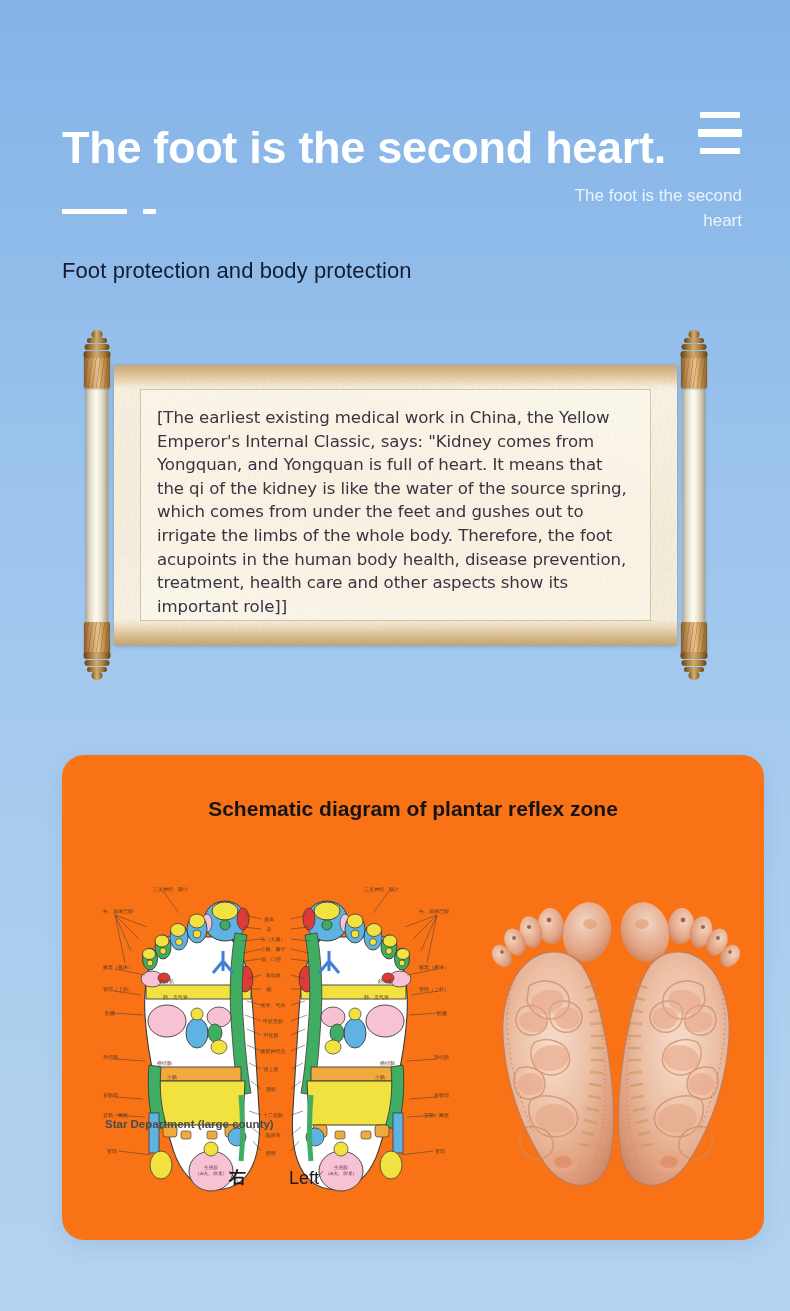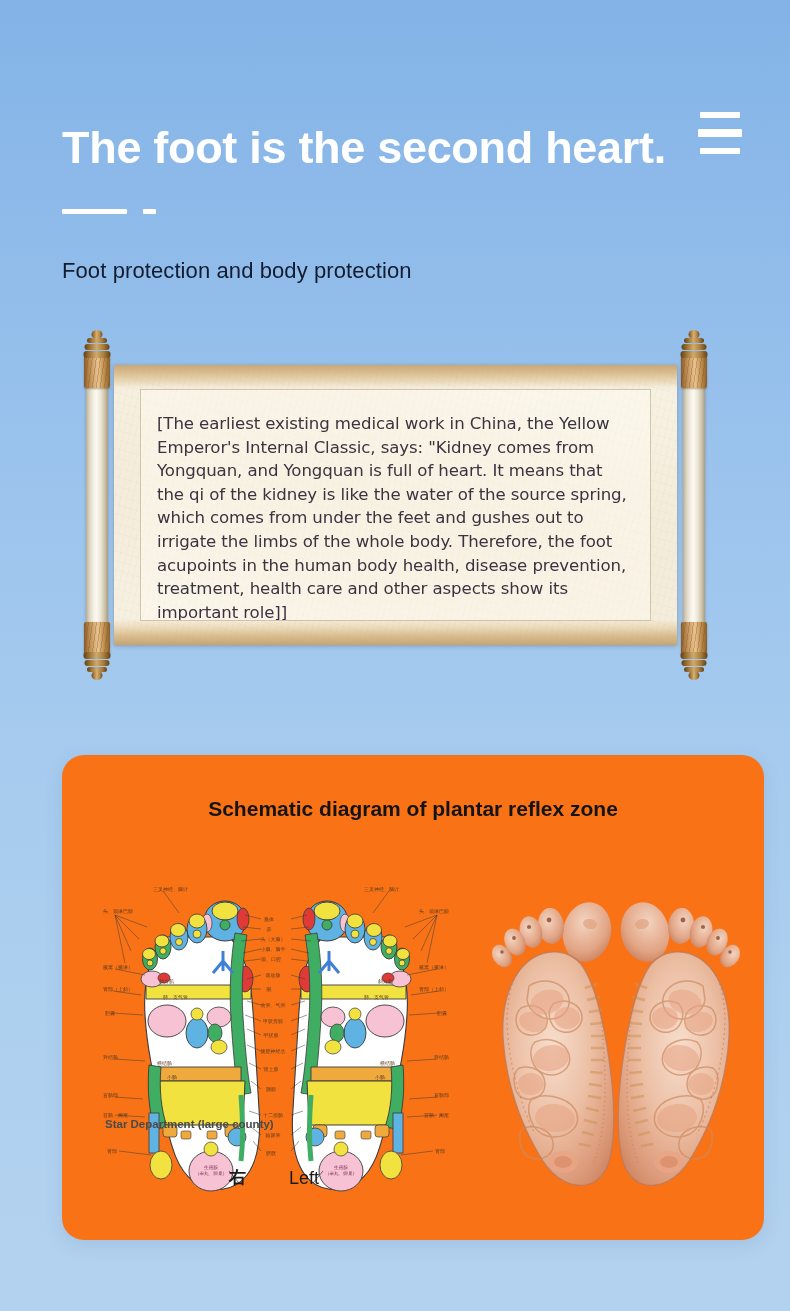--- a/index.html
+++ b/index.html
@@ -152,21 +152,21 @@
   }
 
   .scroll-inner {
     position: absolute;
     left: 26px;
     right: 26px;
     top: 24px;
     bottom: 24px;
     border: 1px solid rgba(155,130,90,0.42);
     background: rgba(255,253,244,0.44);
-    padding: 22px 16px 12px 16px;
+    padding: 16px 16px 12px 16px;
     overflow: hidden;
   }
 
   .scroll-text {
     font-family: "DejaVu Sans", sans-serif;
     font-size: 16.6px;
     line-height: 23.6px;
     color: #3a3340;
     letter-spacing: -0.1px;
   }
@@ -327,20 +327,21 @@
 <div class="header">
 
   <div class="main-title">The foot is the second heart.</div>
 
   <div class="hamburger">
     <span class="bar b1"></span>
     <span class="bar b2"></span>
     <span class="bar b3"></span>
   </div>
 
+  <div class="side-label">The foot is the second heart</div>
 
   <div class="rule-group">
     <span class="rule-long"></span>
     <span class="rule-short"></span>
   </div>
 
   <div class="subtitle">Foot protection and body protection</div>
 </div>
 
 <div class="scroll-wrap">

